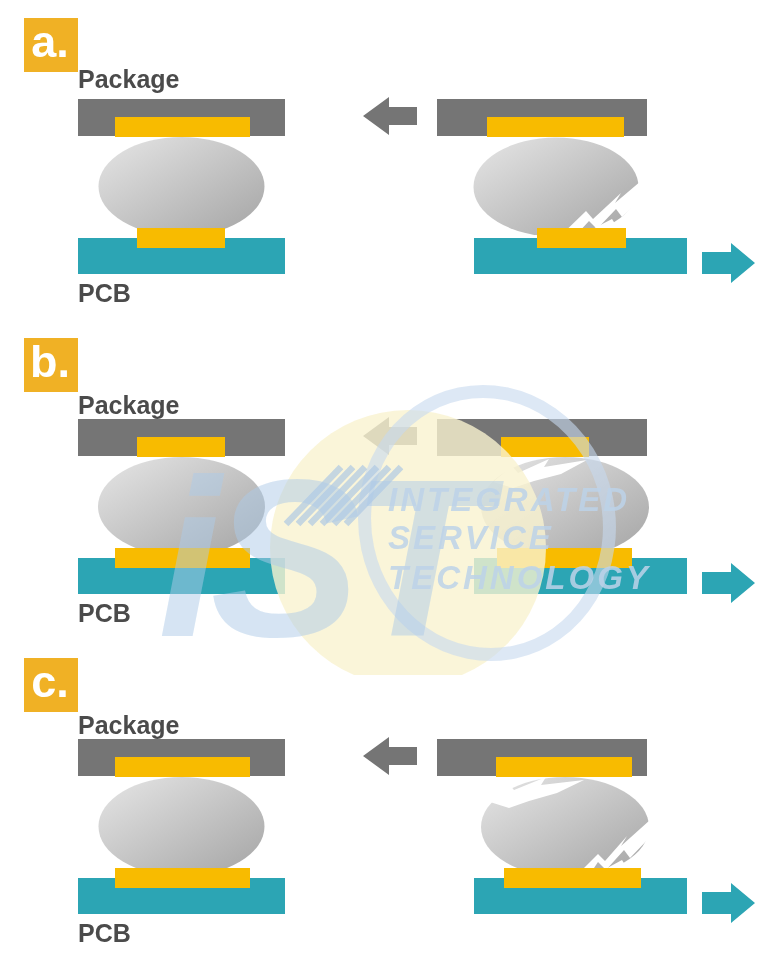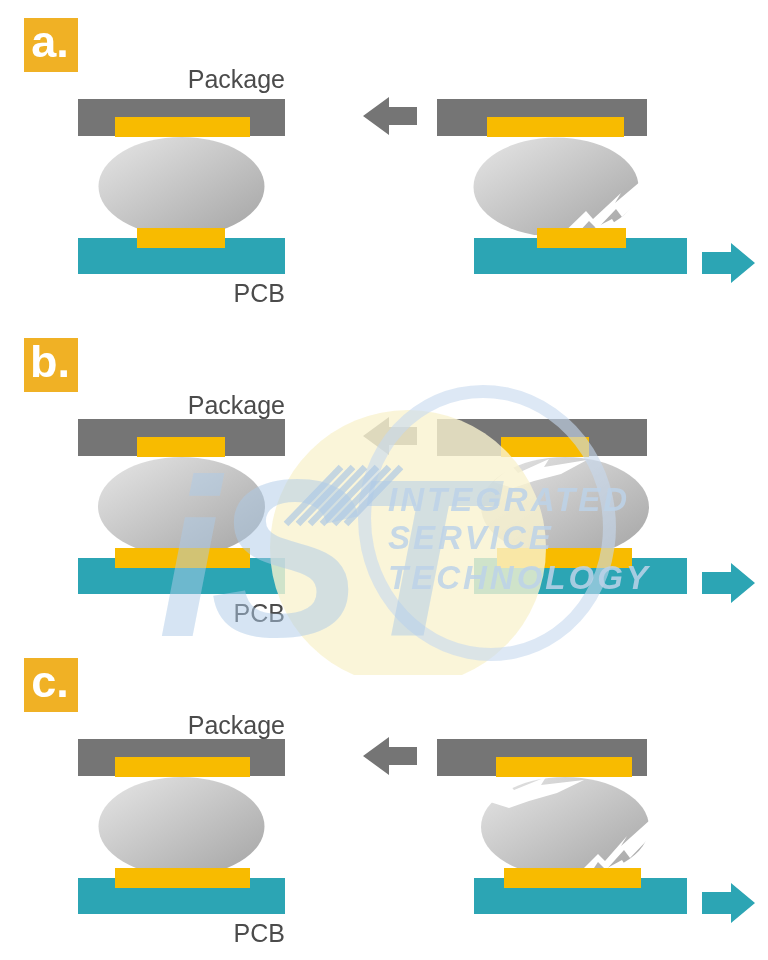--- a/index.html
+++ b/index.html
@@ -11,22 +11,22 @@
   .row svg{position:absolute;left:0;top:0;}
   .badge{
     position:absolute;left:24px;top:18px;width:54px;height:54px;background:#F0B125;
     display:flex;align-items:center;justify-content:center;
   }
   .badge span{
     color:#ffffff;font-size:45px;font-weight:600;line-height:1;
     padding-bottom:7px;padding-right:2px;
   }
   .fig-label{
-    position:absolute;left:78px;width:207px;text-align:right;
-    color:#4B4B4B;font-size:25px;line-height:26px;
+    position:absolute;left:78px;width:207px;text-align:left;
+    color:#4B4B4B;font-size:25px;line-height:26px;font-weight:bold;
   }
   #watermark{
     position:absolute;left:140px;top:375px;width:530px;height:300px;
     z-index:10;pointer-events:none;
   }
   .wm-line{font-weight:bold;font-style:italic;letter-spacing:3px;}
 </style>
 </head>
 <body>
 

